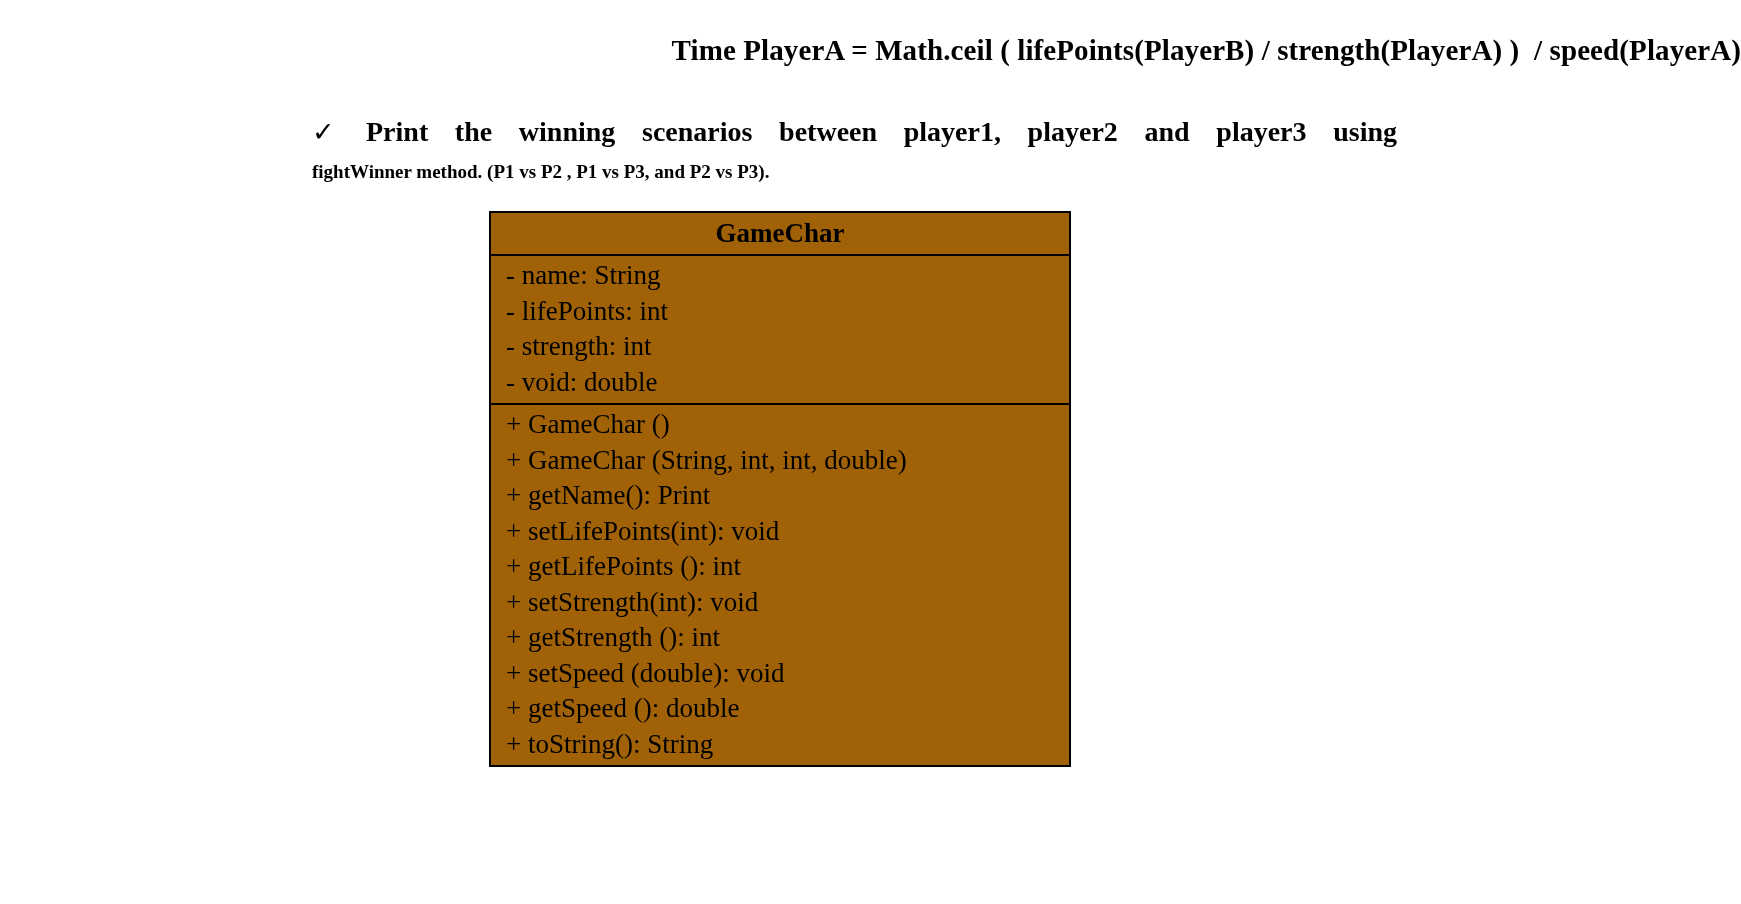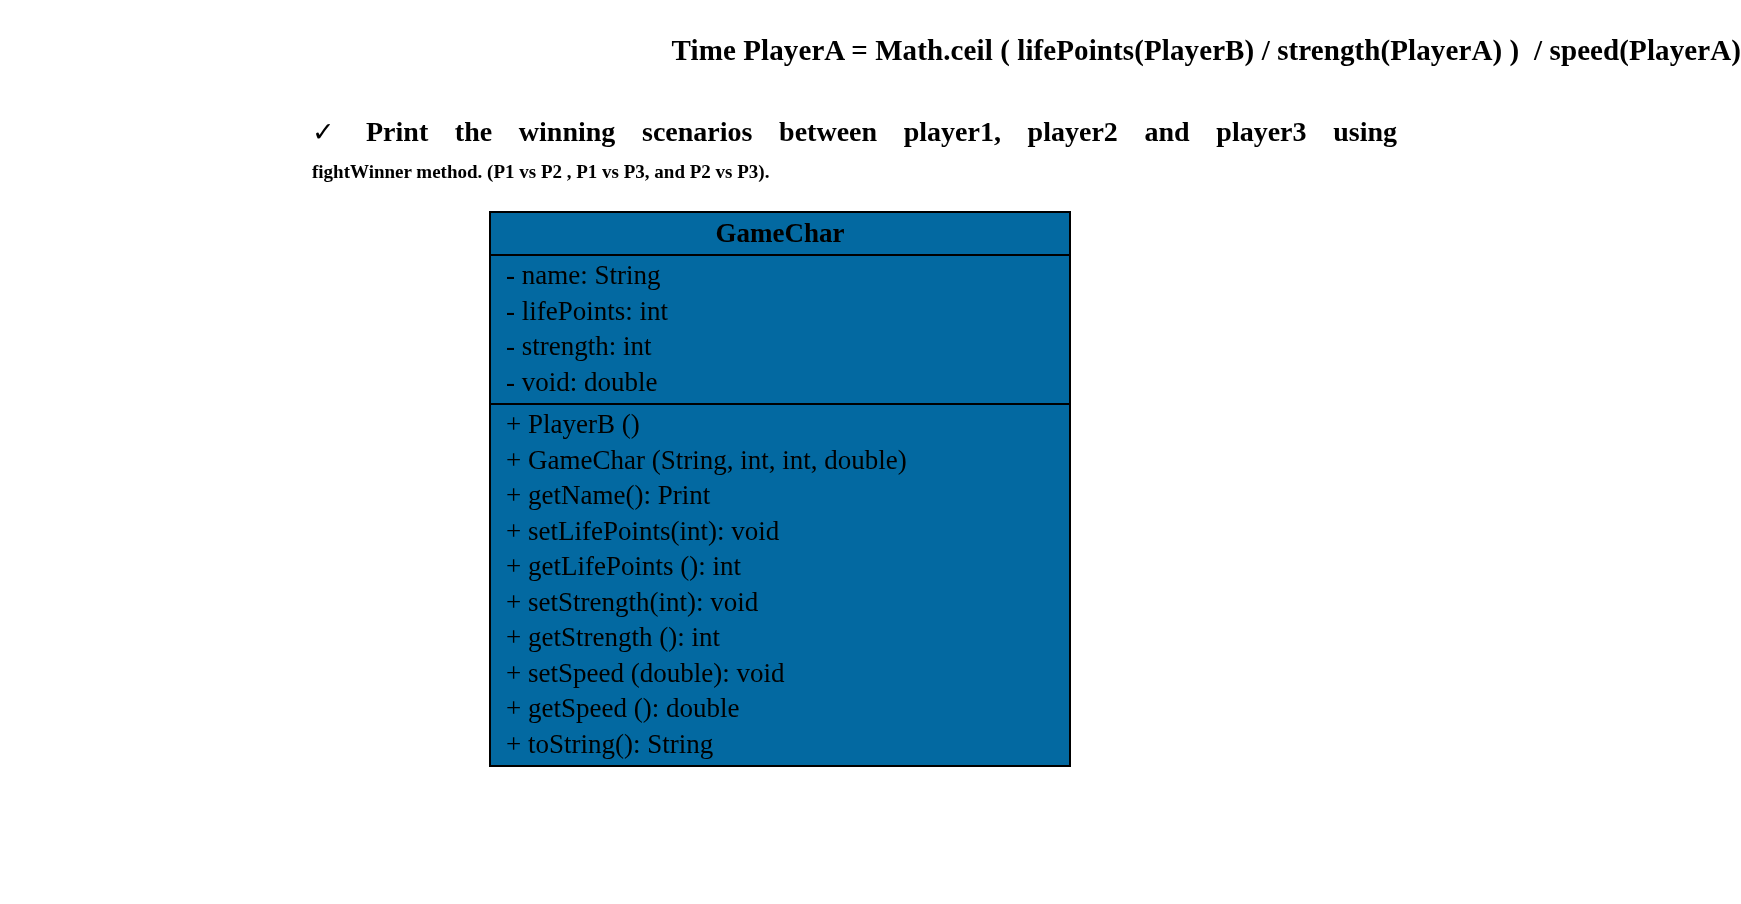--- a/index.html
+++ b/index.html
@@ -77,21 +77,21 @@
   }
 
   
   .uml-box {
     position: absolute;
     left: 489px;
     top: 211px;
     width: 582px;
     border: 2px solid #000000;
     box-sizing: border-box;
-    background: #0369a1;
+    background: #a16207;
   }
   .uml-header {
     border-bottom: 2px solid #000000;
     text-align: center;
     font-weight: bold;
     font-size: 27px;
     line-height: 38px;
     padding: 1px 0 2px 0;
   }
   .uml-section {
@@ -128,21 +128,21 @@
 
   <div class="uml-box">
     <div class="uml-header">GameChar</div>
     <div class="uml-section uml-attributes">
       <div class="uml-row">- name: String</div>
       <div class="uml-row">- lifePoints: int</div>
       <div class="uml-row">- strength: int</div>
       <div class="uml-row">- void: double</div>
     </div>
     <div class="uml-section uml-methods">
-      <div class="uml-row">+ PlayerB ()</div>
+      <div class="uml-row">+ GameChar ()</div>
       <div class="uml-row">+ GameChar (String, int, int, double)</div>
       <div class="uml-row">+ getName(): Print</div>
       <div class="uml-row">+ setLifePoints(int): void</div>
       <div class="uml-row">+ getLifePoints (): int</div>
       <div class="uml-row">+ setStrength(int): void</div>
       <div class="uml-row">+ getStrength (): int</div>
       <div class="uml-row">+ setSpeed (double): void</div>
       <div class="uml-row">+ getSpeed (): double</div>
       <div class="uml-row">+ toString(): String</div>
     </div>

